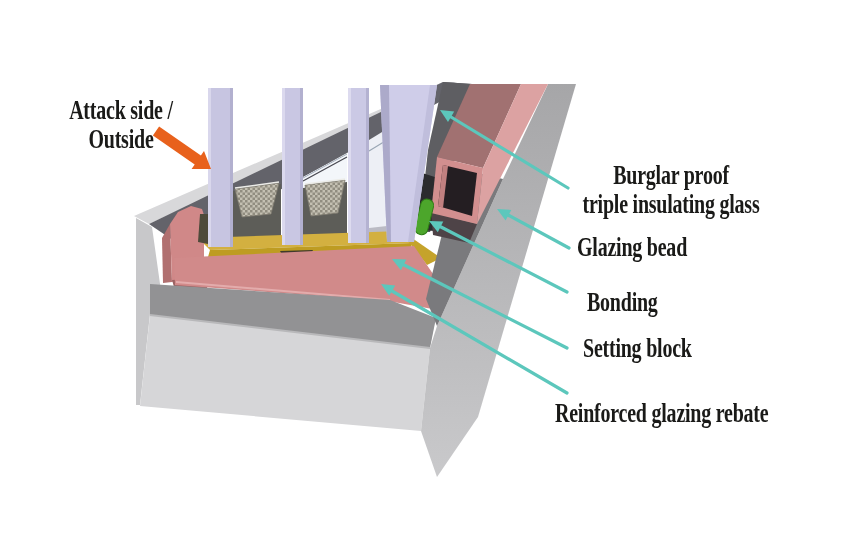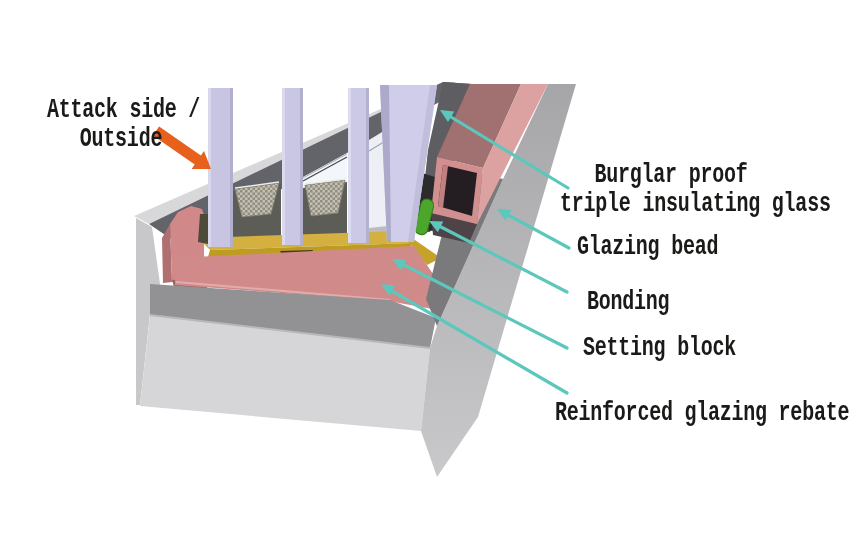--- a/index.html
+++ b/index.html
@@ -1,17 +1,17 @@
 <!DOCTYPE html>
 <html><head>
 <meta charset="utf-8">
 <style>
   html,body{margin:0;padding:0;background:#fff;}
   #stage{position:relative;width:850px;height:556px;background:#fff;overflow:hidden;
-         font-family:Liberation Mono, monospace;}
+         font-family:Liberation Serif, serif;}
   #art{position:absolute;left:0;top:0;}
   .lbl{position:absolute;font-weight:bold;font-size:27px;line-height:29px;
        color:#1A1A18;white-space:nowrap;letter-spacing:-0.3px;
        transform:scaleX(0.74);}
   .lbl.centered{text-align:center;transform-origin:center top;}
   .lbl.leftal{transform-origin:left top;}
 </style>
 </head>
 <body>
 

